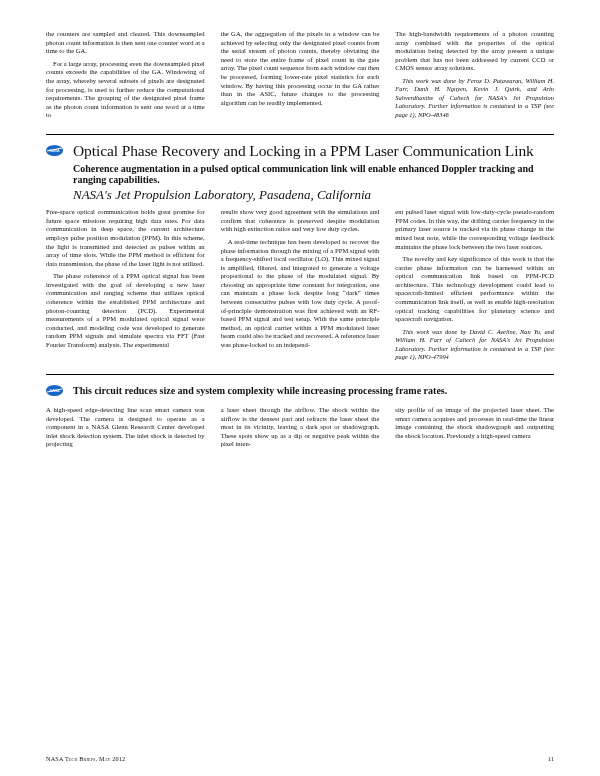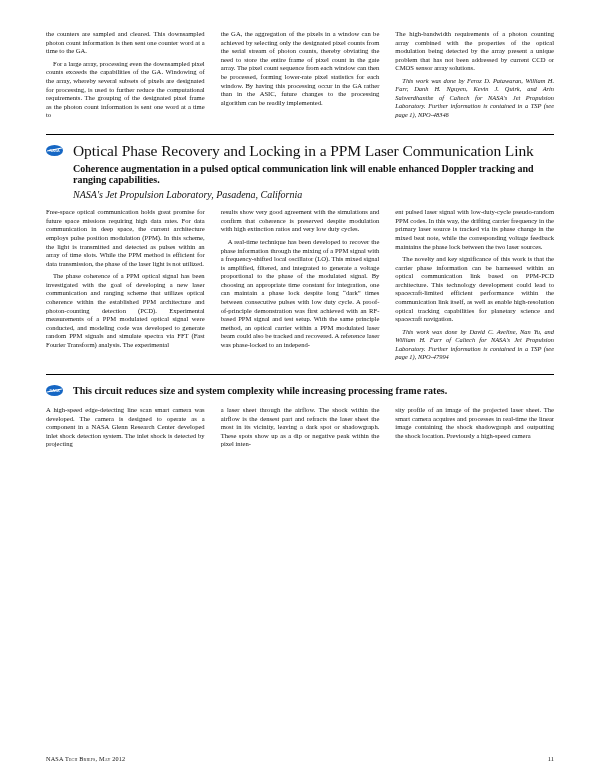--- a/index.html
+++ b/index.html
@@ -108,21 +108,21 @@
     margin: 0;
     letter-spacing: -0.1px;
   }
   .art-sub {
     font-size: 10px;
     line-height: 10.6px;
     font-weight: bold;
     margin: 4px 0 0 0;
   }
   .art-org {
-    font-size: 10px;
+    font-size: 13px;
     line-height: 9px;
     font-style: italic;
     margin: 5px 0 0 0;
   }
   .art-head-text {
     flex: 1 1 auto;
     min-width: 0;
   }
   .article {
     margin-bottom: 13px;

